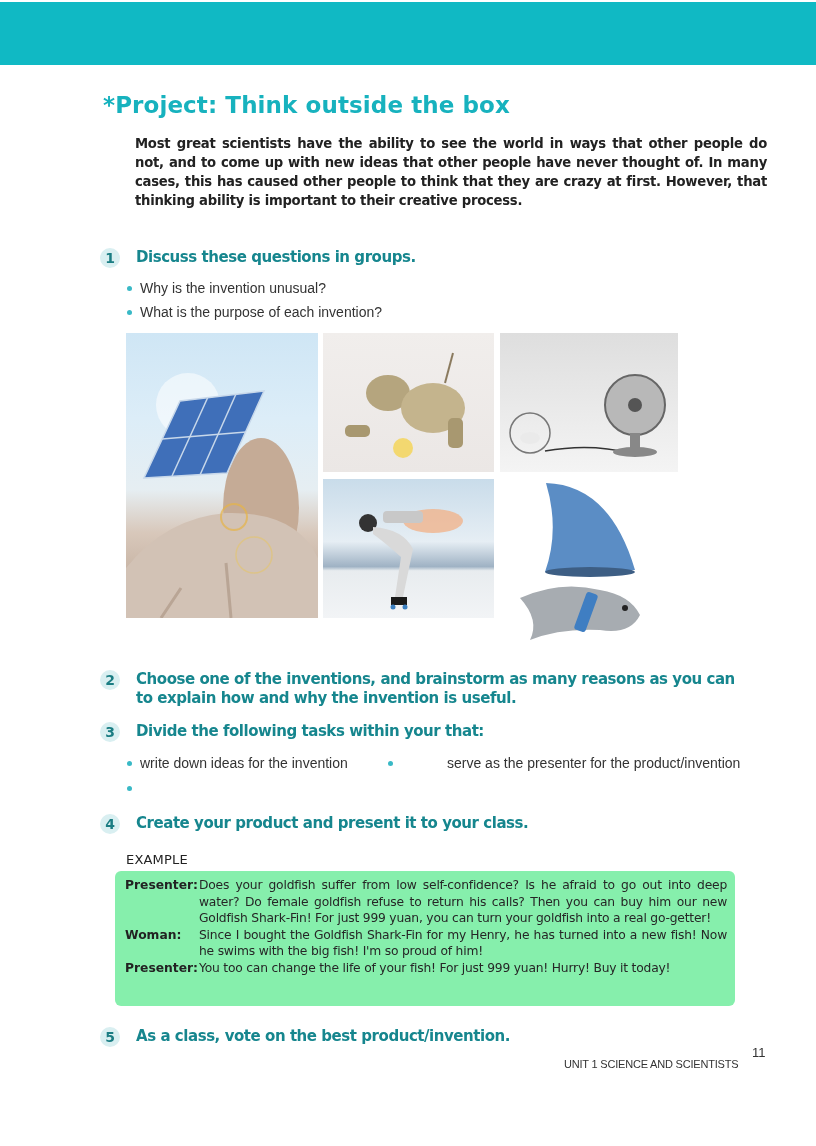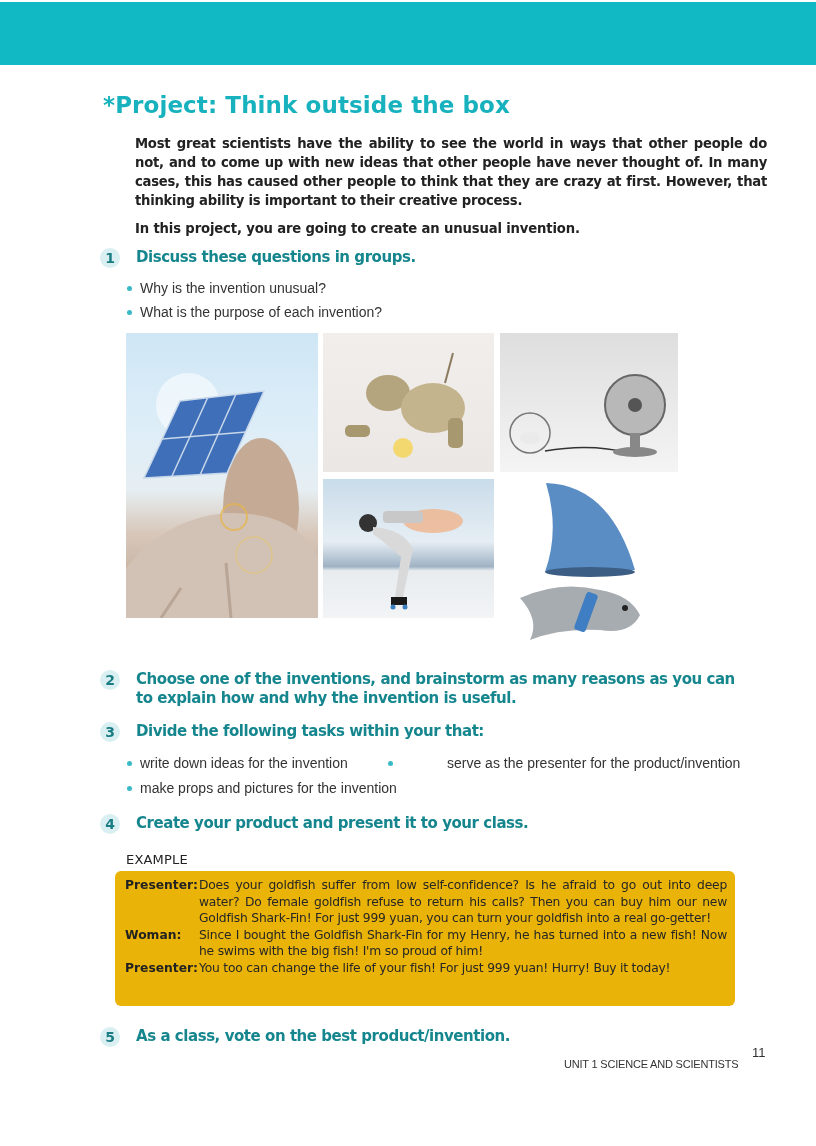--- a/index.html
+++ b/index.html
@@ -18,38 +18,37 @@
   .step-num { width: 20px; height: 20px; border-radius: 50%; background: #d9eff1; color: #1b7d83; font-family: "DejaVu Sans", sans-serif; font-size: 14px; font-weight: bold; display: flex; align-items: center; justify-content: center; flex-shrink: 0; }
   .step-text { margin-left: 16px; font-family: "DejaVu Sans", sans-serif; font-size: 15px; font-weight: bold; color: #16868e; line-height: 19px; letter-spacing: -0.45px; }
 
   .bullets { position: absolute; left: 127px; font-size: 14px; color: #333; }
   .bullet { display: flex; align-items: center; height: 24px; white-space: nowrap; }
   .bullet .dot { width: 5px; height: 5px; border-radius: 50%; background: #39b9c6; margin-right: 8px; flex-shrink: 0; }
 
   .photo { position: absolute; overflow: hidden; }
 
   .example-label { position: absolute; left: 126px; top: 852px; font-family: "DejaVu Sans", sans-serif; font-size: 13px; color: #222; letter-spacing: 0.2px; }
-  .example-box { position: absolute; left: 115px; top: 871px; width: 620px; height: 135px; background: #eab308; border-radius: 6px; padding: 6px 8px 0 10px; font-family: "DejaVu Sans", sans-serif; font-size: 12.3px; line-height: 16.5px; color: #262626; }
+  .example-box { position: absolute; left: 115px; top: 871px; width: 620px; height: 135px; background: #86efac; border-radius: 6px; padding: 6px 8px 0 10px; font-family: "DejaVu Sans", sans-serif; font-size: 12.3px; line-height: 16.5px; color: #262626; }
   .line { display: flex; }
   .speaker { width: 74px; flex-shrink: 0; font-weight: bold; color: #222; }
   .speech { flex: 1; text-align: justify; letter-spacing: -0.2px; }
 
   .footer { position: absolute; top: 1058px; left: 532px; font-size: 11px; color: #333; white-space: nowrap; letter-spacing: -0.2px; padding-left: 32px; }
   .page-num { position: absolute; top: 1045px; left: 752px; font-size: 13px; color: #333; }
 </style>
 </head>
 <body>
 
 <div class="top-band"></div>
 
 <h1 class="title">*Project: Think outside the box</h1>
 
 <div class="intro">
   <p class="narrow">Most great scientists have the ability to see the world in ways that other people do not, and to come up with new ideas that other people have never thought of. In many cases, this has caused other people to think that they are crazy at first. However, that thinking ability is important to their creative process.</p>
-  <p>In this project, you are going to create an unusual invention.</p>
 </div>
 
 <div class="step" style="top:248px;">
   <span class="step-num">1</span>
   <span class="step-text">Discuss these questions in groups.</span>
 </div>
 <div class="bullets" style="top:276px;">
   <div class="bullet">
       <span class="dot"></span>
       <span>Why is the invention unusual?</span>
@@ -133,21 +132,20 @@
   <div class="bullet" style="position:absolute; left:0; top:0;">
       <span class="dot"></span>
       <span>write down ideas for the invention</span>
     </div>
   <div class="bullet" style="position:absolute; left:261px; top:0;gap:46px;">
       <span class="dot"></span>
       <span>serve as the presenter for the product/invention</span>
     </div>
   <div class="bullet" style="position:absolute; left:0; top:25px;">
       <span class="dot"></span>
-      <span>make props and pictures for the invention</span>
     </div>
 </div>
 
 <div class="step" style="top:814px;">
   <span class="step-num">4</span>
   <span class="step-text">Create your product and present it to your class.</span>
 </div>
 
 <div class="example-label">EXAMPLE</div>
 <div class="example-box">

